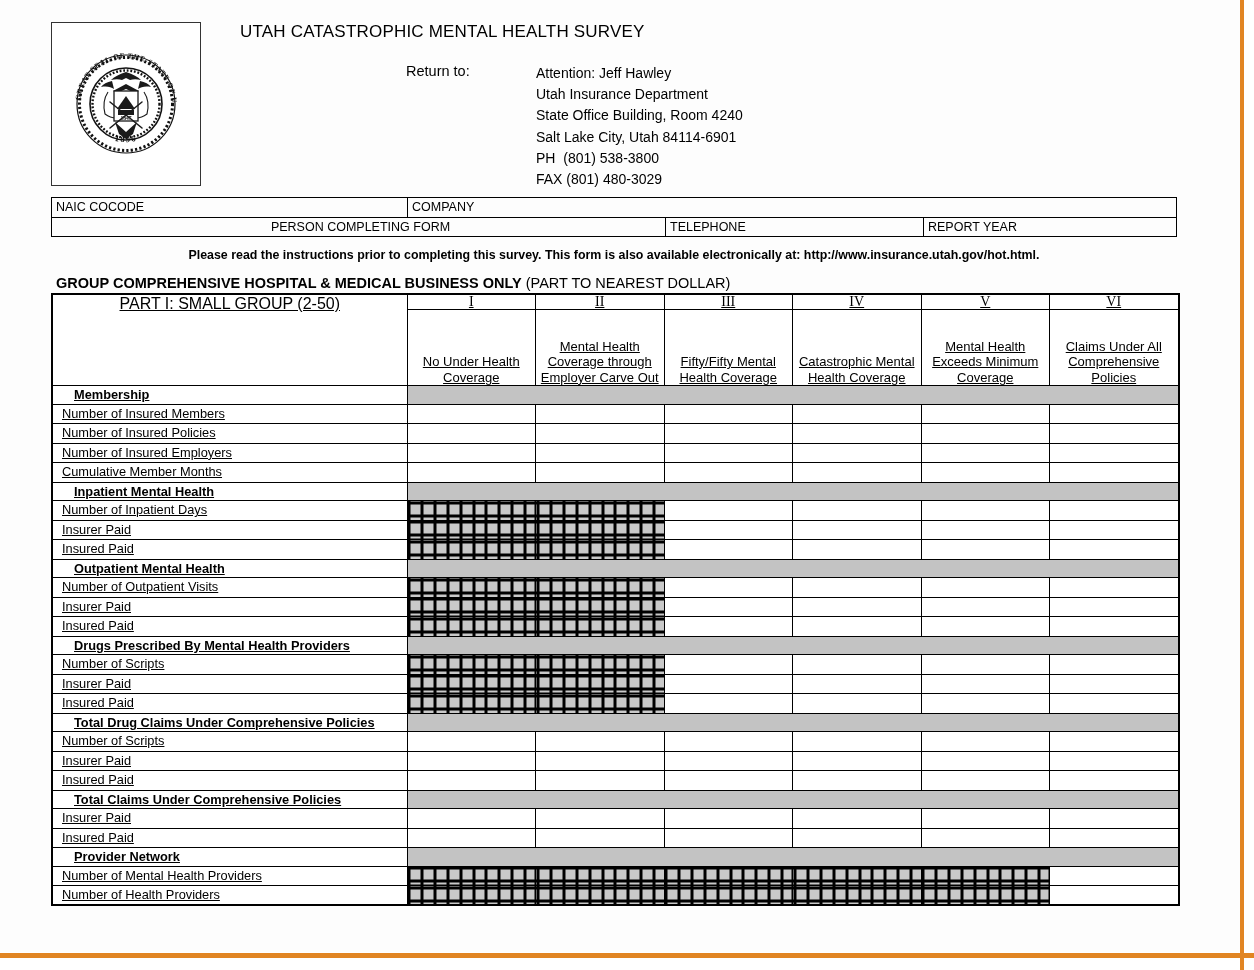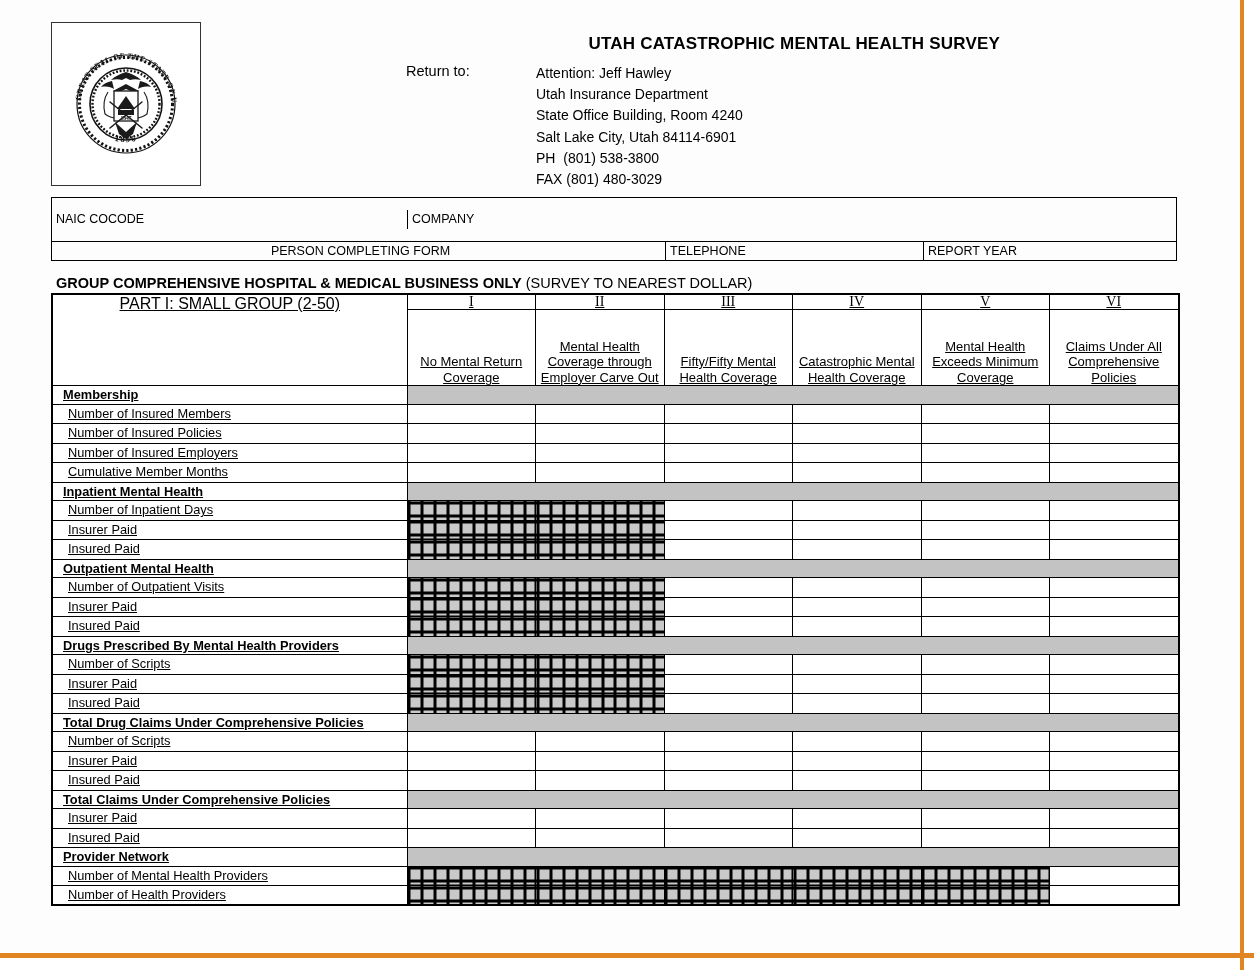--- a/index.html
+++ b/index.html
@@ -61,25 +61,25 @@
     background: #fff;
     display: flex;
     align-items: center;
     justify-content: center;
   }
   .seal-svg { display:block; }
 
   .doc-title {
     position: absolute;
     left: 240px;
-    top: 34px;
+    top: 22px;
     width: 760px;
-    text-align: right;
+    text-align: left;
     font-size: 17px;
-    font-weight: bold;
+    font-weight: normal;
     letter-spacing: 0.2px;
   }
   .return-label {
     position: absolute;
     left: 406px;
     top: 63px;
     font-size: 14.5px;
   }
   .return-addr {
     position: absolute;
@@ -96,21 +96,20 @@
     left: 51px;
     top: 197px;
     width: 1126px;
     border: 1.6px solid #000;
     box-sizing: border-box;
   }
   .idrow {
     display: flex;
     height: 19px;
     box-sizing: border-box;
-    margin-top: 12px;
   }
   .idrow + .idrow { border-top: 1.6px solid #000; }
   .idcell {
     font-size: 12.5px;
     padding: 1px 0 0 4px;
     box-sizing: border-box;
     line-height: 17px;
     white-space: nowrap;
     overflow: hidden;
   }
@@ -188,27 +187,27 @@
     line-height: 15.5px;
     vertical-align: bottom;
     padding-bottom: 5px;
     height: 74px;
   }
 
   tr.datarow { height: 19.5px; }
   tr.grouprow { height: 18.5px; }
 
   td.rowlabel {
-    padding-left: 15px;
+    padding-left: 9px;
     font-size: 12.8px;
     line-height: 18px;
     white-space: nowrap;
   }
   td.grouplabel {
-    padding-left: 10px;
+    padding-left: 21px;
     font-weight: bold;
     font-size: 12.8px;
     line-height: 17px;
     white-space: nowrap;
   }
   td.shade { background: #c3c3c3; }
   td.blank { background: #fff; }
 
   
   td.hatch {
@@ -288,24 +287,25 @@
       <div class="idcell id-naic">NAIC COCODE</div>
       <div class="idcell id-company">COMPANY</div>
     </div>
     <div class="idrow">
       <div class="idcell id-person">PERSON COMPLETING FORM</div>
       <div class="idcell id-phone">TELEPHONE</div>
       <div class="idcell id-year">REPORT YEAR</div>
     </div>
   </div>
 
+  <div class="instructions">Please read the instructions prior to completing this survey. This form is also available electronically at: http://www.insurance.utah.gov/hot.html.</div>
 
   <div class="section-title">
     <span class="bold">GROUP COMPREHENSIVE HOSPITAL &amp; MEDICAL BUSINESS ONLY</span>
-    <span class="reg">(SURVEY TO NEAREST DOLLAR)</span>
+    <span class="reg">(PART TO NEAREST DOLLAR)</span>
   </div>
 
   <table class="grid">
     <colgroup>
       <col class="c-label">
         <col class="c-data">
         <col class="c-data">
         <col class="c-data">
       <col class="c-data">
         <col class="c-data">
@@ -318,21 +318,21 @@
         </td>
         <td class="roman">I</td>
         <td class="roman">II</td>
         <td class="roman">III</td>
         <td class="roman">IV</td>
         <td class="roman">V</td>
         <td class="roman">VI</td>
       </tr>
       <tr>
         <td class="colhead">
-          <div>No Mental Return</div>
+          <div>No Under Health</div>
             <div>Coverage</div>
         </td>
         <td class="colhead">
           <div>Mental Health</div>
             <div>Coverage through</div>
             <div>Employer Carve Out</div>
         </td>
         <td class="colhead">
           <div>Fifty/Fifty Mental</div>
             <div>Health Coverage</div>

